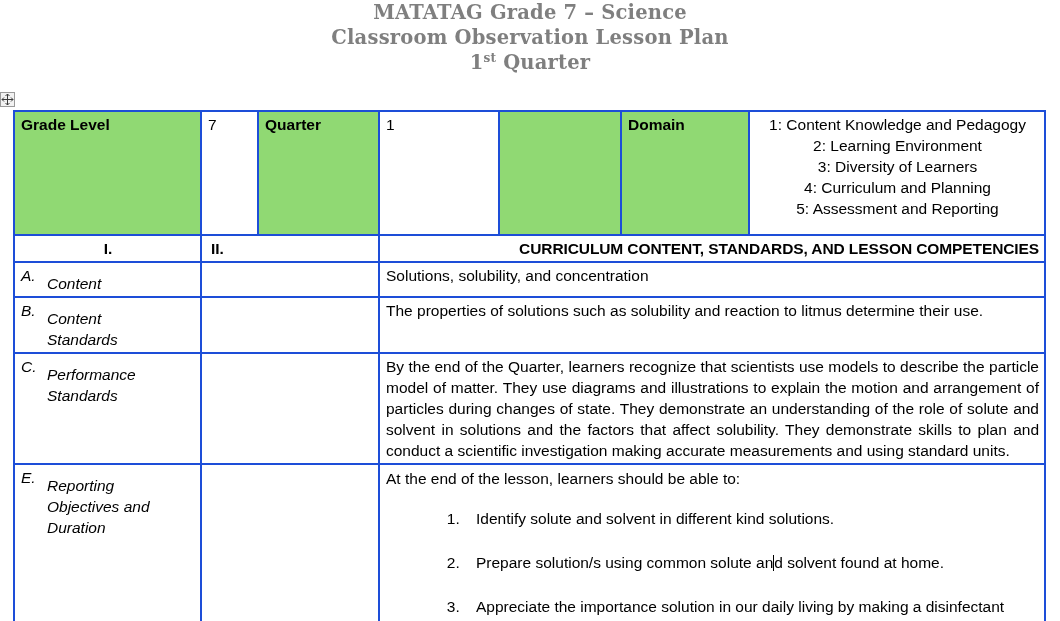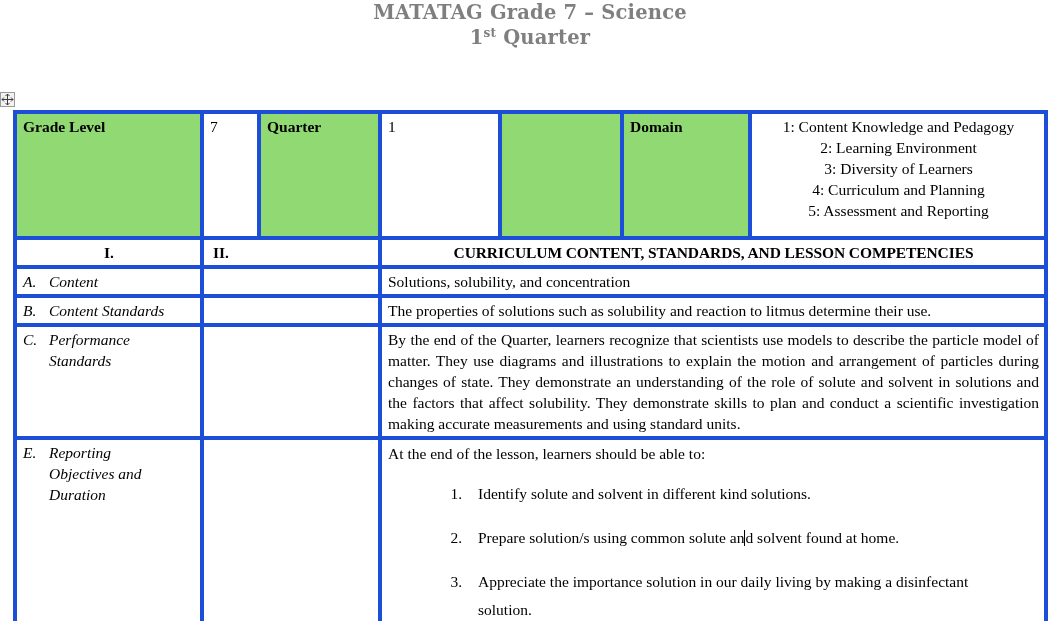--- a/index.html
+++ b/index.html
@@ -52,66 +52,66 @@
     left: 13px;
     top: 110px;
     width: 1031px;
   }
   table.lp {
     border-collapse: collapse;
     table-layout: fixed;
     width: 1031px;
   }
   table.lp td {
-    border: 4px solid #1d4ed8;
+    border: 2px solid #1d4ed8;
     vertical-align: top;
     padding: 2px 5px 2px 6px;
     font-size: 15.5px;
     line-height: 21px;
     background: #ffffff;
-    font-family: Liberation Serif, serif;
   }
   .green { background: #90d973 !important; }
   .mid { vertical-align: middle; }
 
   
   .hdr-row td { height: 118px; }
   .hdr-label { font-weight: bold; font-size: 15.5px; }
   .domain-list { line-height: 23px; font-size: 15.5px; padding-top: 4px; text-align: center; }
   .domain-list div { white-space: nowrap; }
 
   
   .secbar td {
     background: #90d973;
     font-weight: bold;
     font-size: 15.5px;
     line-height: 21px;
     padding-top: 1px;
     padding-bottom: 1px;
   }
   .sec-num { text-align: center; }
-  .sec-title { text-align: center; letter-spacing: -0.1px; }
+  .sec-title { text-align: right; letter-spacing: -0.1px; }
 
   
   .lbl {
     font-style: italic;
     font-size: 15.5px;
     line-height: 22px;
     white-space: nowrap;
   }
   .lbl .ltr {
     display: inline-block;
     width: 26px;
     vertical-align: top;
   }
   .lbl .txt {
     display: inline-block;
     vertical-align: top;
     white-space: normal;
     width: 120px;
+    margin-top: 8px;
   }
 
   
   .body-cell { font-size: 15.5px; line-height: 21px; }
   .just { text-align: justify; text-justify: inter-word; }
   .just p { margin: 0; }
   .pad-top { padding-top: 3px; }
 
   
   ol.objs {
@@ -131,20 +131,21 @@
     background: #000;
     vertical-align: -3px;
     margin: 0 0px;
   }
 </style>
 </head>
 <body>
 
 <div class="doc-title">
   <span class="tline">MATATAG Grade 7 – Science</span>
+  <span class="tline">Classroom Observation Lesson Plan</span>
   <span class="tline"><span>1</span><sup>st</sup>&nbsp;<span>Quarter</span></span>
 </div>
 
 <div class="table-handle">
   <svg width="13" height="13" viewBox="0 0 13 13" aria-hidden="true">
     <g fill="none" stroke="#3c3c3c" stroke-width="1">
       <line x1="6.5" y1="1" x2="6.5" y2="12"></line>
       <line x1="1" y1="6.5" x2="12" y2="6.5"></line>
       <polyline points="4.5,3 6.5,1 8.5,3"></polyline>
       <polyline points="4.5,10 6.5,12 8.5,10"></polyline>

